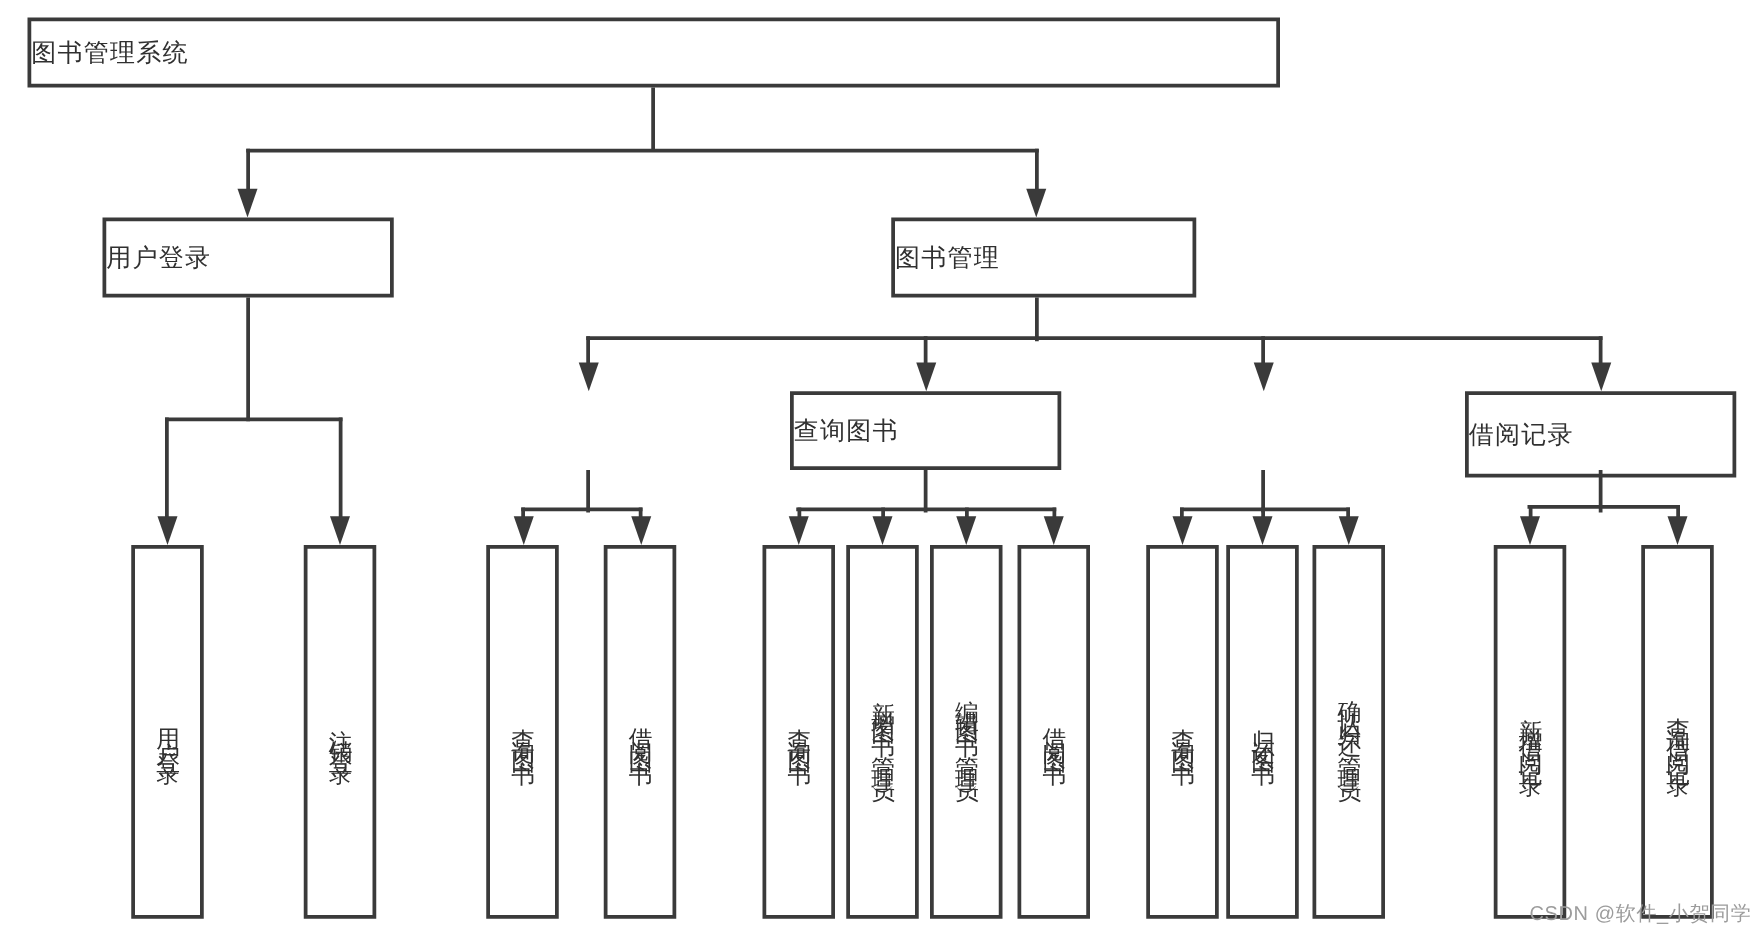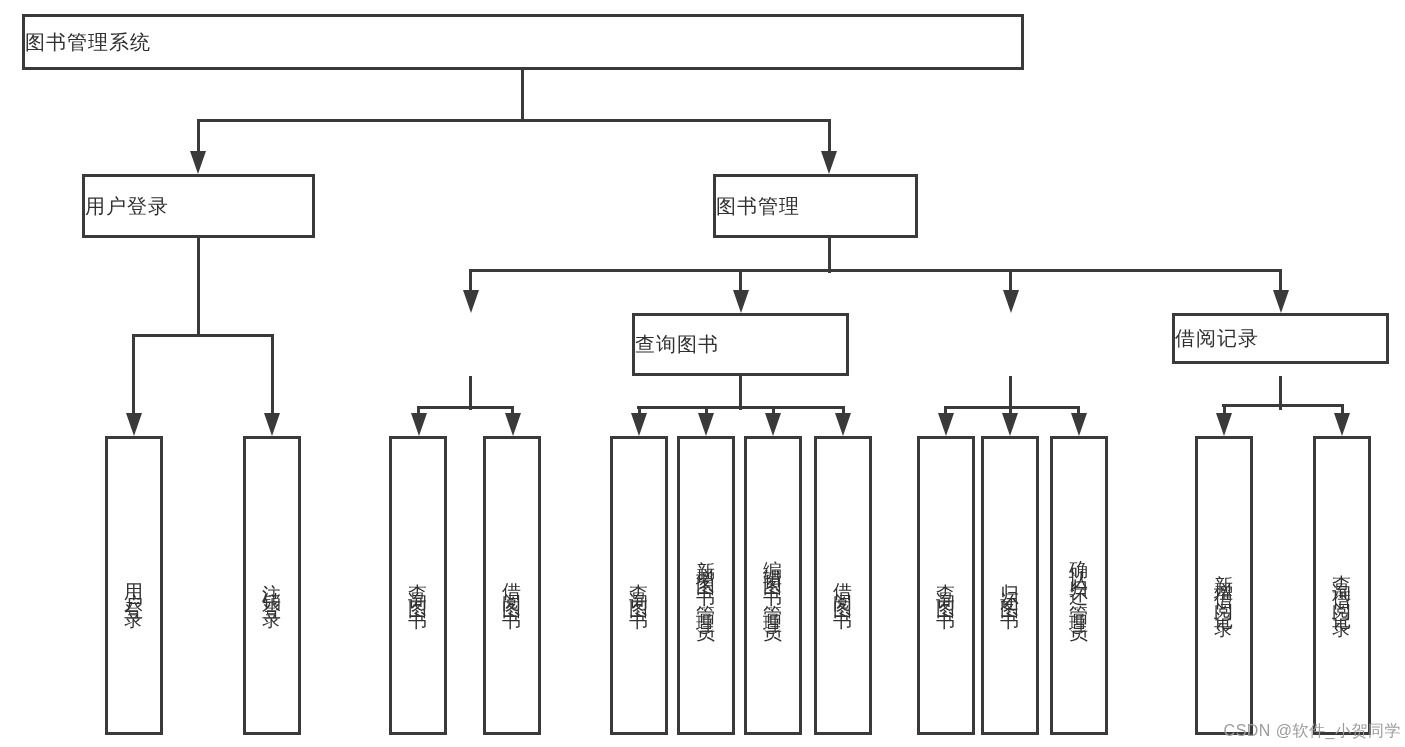--- a/index.html
+++ b/index.html
@@ -50,21 +50,21 @@
   <i class="lv" style="left:521px;top:70px;height:51px"></i>
   <i class="lh" style="left:197px;top:119px;width:634px"></i>
   <i class="lv" style="left:197px;top:119px;height:34px"></i>
   <i class="lv" style="left:828px;top:119px;height:34px"></i>
   <i class="ar" style="left:190px;top:151px"></i>
   <i class="ar" style="left:821px;top:151px"></i>
 
   <div class="node" style="left:82px;top:174px;width:233px;height:64px">
     <span>用户登录</span>
   </div>
-  <div class="node" style="left:713px;top:174px;width:205px;height:64px">
+  <div class="node" style="left:713px;top:174px;width:244px;height:64px">
     <span>图书管理</span>
   </div>
 
   <i class="lv" style="left:197px;top:238px;height:99px"></i>
   <i class="lh" style="left:132px;top:334px;width:142px"></i>
   <i class="lv" style="left:132px;top:334px;height:82px"></i>
   <i class="lv" style="left:271px;top:334px;height:82px"></i>
   <i class="ar" style="left:126px;top:413px"></i>
   <i class="ar" style="left:264px;top:413px"></i>
 
@@ -75,21 +75,21 @@
   <i class="lv" style="left:1009px;top:269px;height:24px"></i>
   <i class="lv" style="left:1279px;top:269px;height:24px"></i>
   <i class="ar" style="left:463px;top:290px"></i>
   <i class="ar" style="left:733px;top:290px"></i>
   <i class="ar" style="left:1003px;top:290px"></i>
   <i class="ar" style="left:1273px;top:290px"></i>
 
   <div class="node" style="left:632px;top:313px;width:217px;height:63px">
     <span>查询图书</span>
   </div>
-  <div class="node" style="left:1172px;top:313px;width:217px;height:51px">
+  <div class="node" style="left:1172px;top:313px;width:217px;height:69px">
     <span>借阅记录</span>
   </div>
 
   <i class="lv" style="left:469px;top:376px;height:34px"></i>
   <i class="lh" style="left:417px;top:406px;width:97px"></i>
   <i class="lv" style="left:417px;top:406px;height:10px"></i>
   <i class="lv" style="left:511px;top:406px;height:10px"></i>
   <i class="ar" style="left:411px;top:413px"></i>
   <i class="ar" style="left:505px;top:413px"></i>
 

